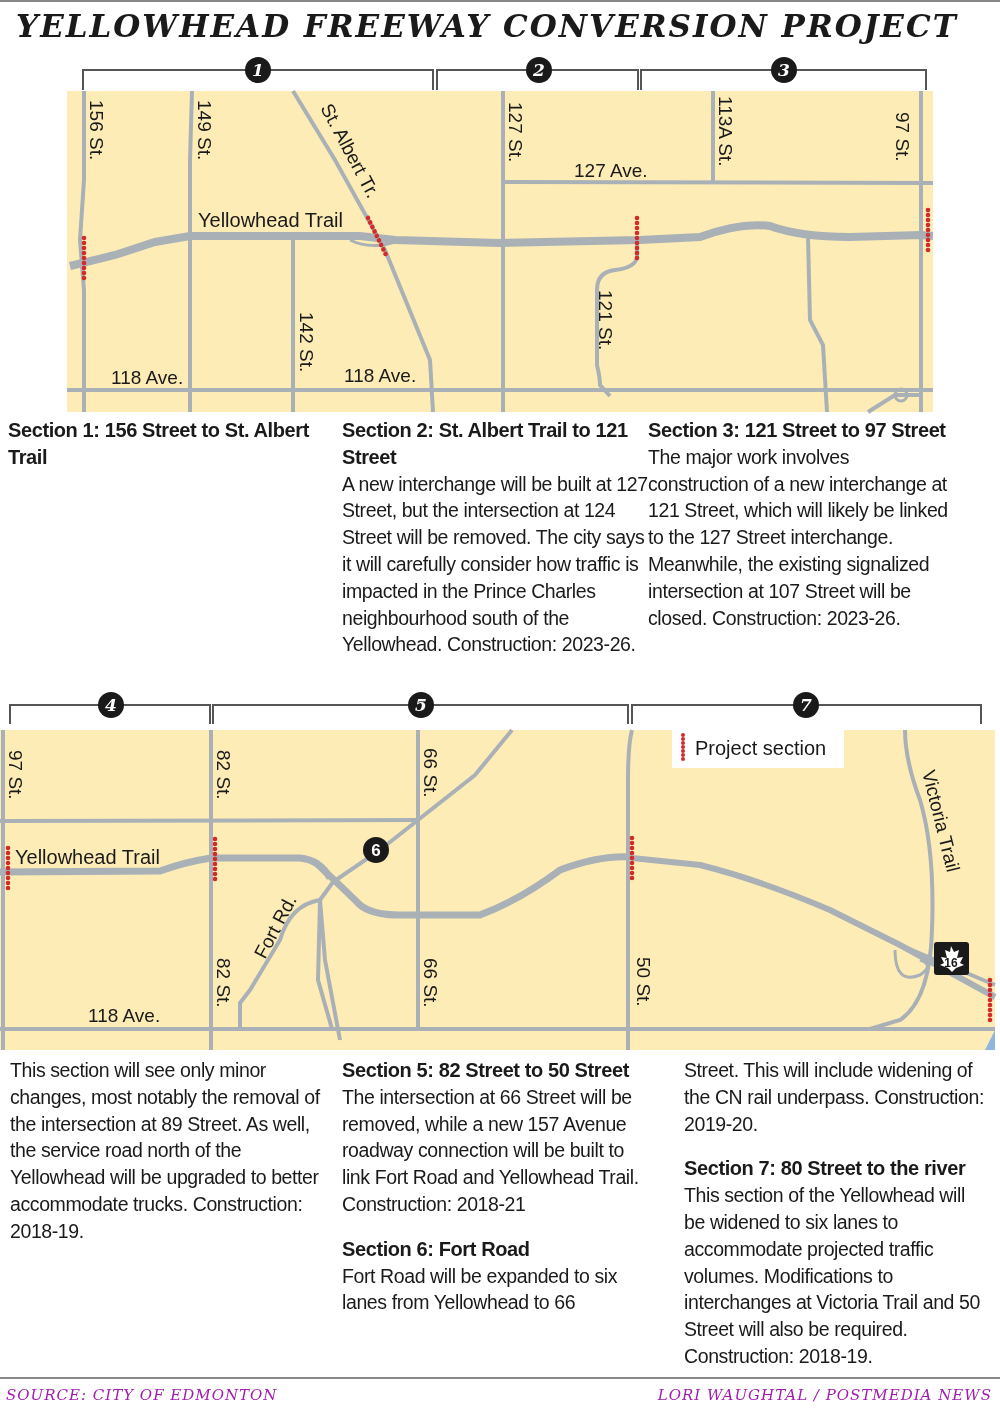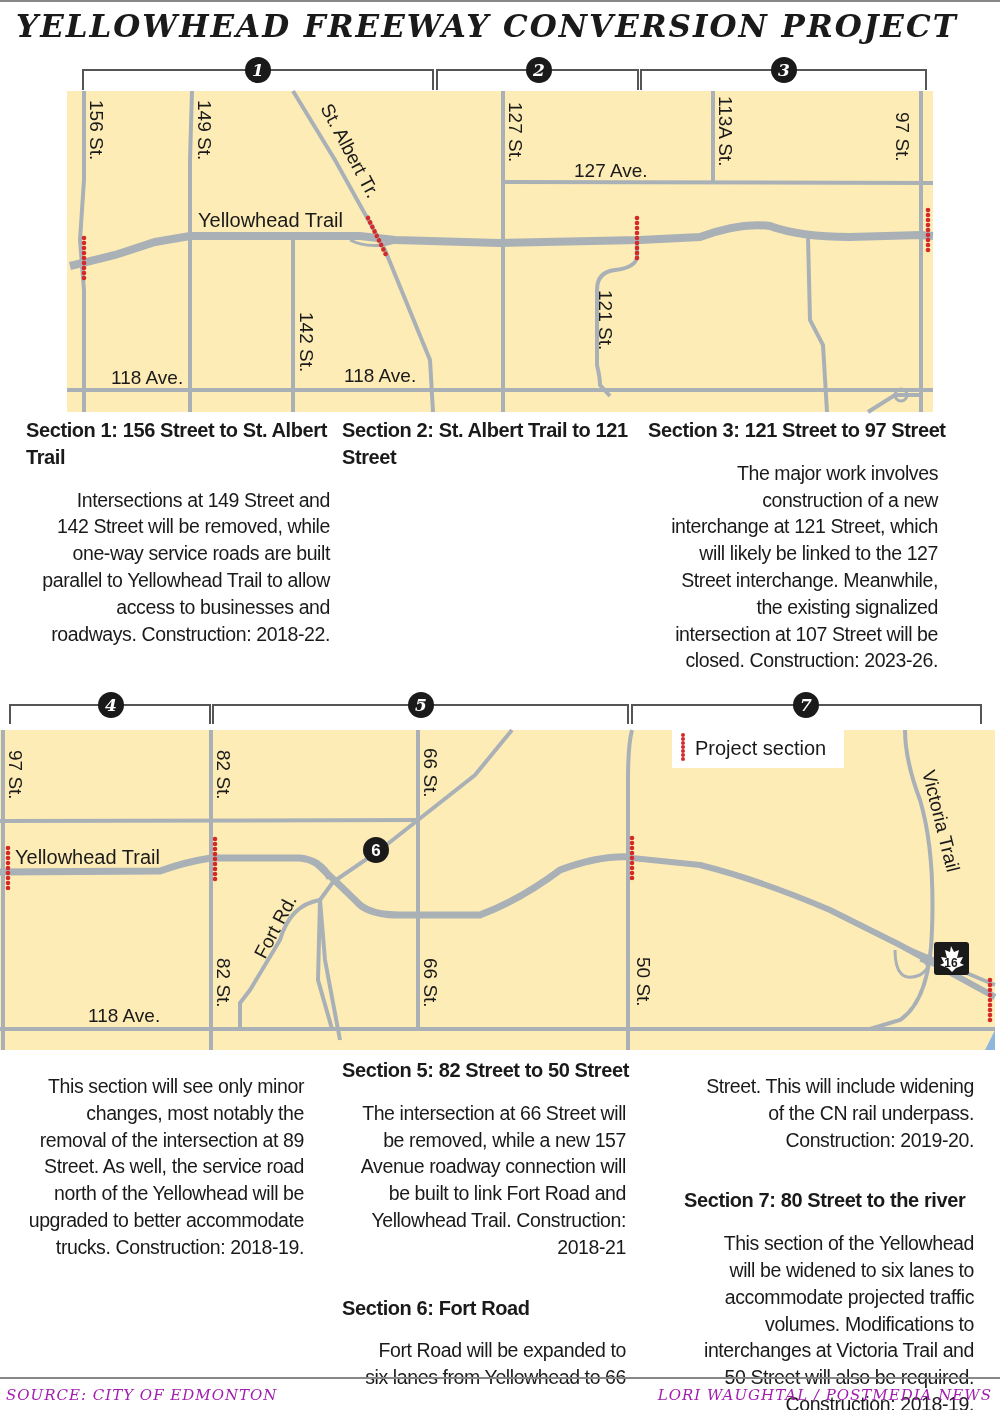--- a/index.html
+++ b/index.html
@@ -5,21 +5,21 @@
   html, body { margin:0; padding:0; background:#ffffff; }
   body { width:1000px; height:1410px; position:relative; overflow:hidden; font-family:"Liberation Sans", sans-serif; color:#1a1a1a; }
   .title { position:absolute; left:16px; top:8px; font-family:"DejaVu Serif", serif; font-weight:bold; font-style:italic; font-size:31px; letter-spacing:2px; color:#1a1a1a; }
   .topline { position:absolute; left:0; top:0; width:1000px; height:2px; background:#888; }
   svg.map { position:absolute; }
   .maplabel { font-family:"Liberation Sans", sans-serif; font-size:19px; fill:#1a1a1a; }
   .maplabel-b { font-family:"Liberation Sans", sans-serif; font-size:20px; fill:#1a1a1a; }
   .badge-text { font-family:"DejaVu Serif", serif; font-weight:bold; font-style:italic; font-size:17px; fill:#ffffff; }
   .col { position:absolute; width:320px; font-family:"Liberation Sans", sans-serif; font-size:19.5px; line-height:26.8px; color:#1a1a1a; letter-spacing:-0.4px; }
   .col h3 { margin:0; font-size:20px; font-weight:bold; line-height:26.8px; letter-spacing:-0.4px; }
-  .col p { margin:16px;text-align:right; }
+  .col p { margin:0; }
   .col .gap { height:18px; }
   .footline { position:absolute; left:0; top:1377px; width:1000px; height:2px; background:#888; }
   .foot { position:absolute; top:1386px; font-family:"DejaVu Serif", serif; font-style:italic; font-size:15px; letter-spacing:1px; color:#a21caf; }
 </style>
 </head>
 <body>
 
 <div class="topline"></div>
 <div class="title">YELLOWHEAD FREEWAY CONVERSION PROJECT</div>
 
@@ -93,26 +93,26 @@
   <text class="maplabel" transform="translate(719,96) rotate(90)">113A St.</text>
   <text class="maplabel" transform="translate(896,112) rotate(90)">97 St.</text>
   <text class="maplabel" x="574" y="177">127 Ave.</text>
   <text class="maplabel-b" x="198" y="227">Yellowhead Trail</text>
   <text class="maplabel" transform="translate(300,312) rotate(90)">142 St.</text>
   <text class="maplabel" transform="translate(599,290) rotate(90)">121 St.</text>
   <text class="maplabel" x="111" y="384">118 Ave.</text>
   <text class="maplabel" x="344" y="382">118 Ave.</text>
 </svg>
 
-<div class="col" style="left:26px;top:417px">
+<div class="col" style="left:8px;top:417px">
   <h3>Section 1: 156 Street to St. Albert Trail</h3>
-  <p>Intersections at 149 Street and 142 Street will be removed, while one-way service roads are built parallel to Yellowhead Trail to allow access to businesses and roadways. Construction: 2018-22.</p>
 </div>
 <div class="col" style="left:342px;top:417px;width:310px">
   <h3>Section 2: St. Albert Trail to 121 Street</h3>
+  <p>A new interchange will be built at 127 Street, but the intersection at 124 Street will be removed. The city says it will carefully consider how traffic is impacted in the Prince Charles neighbourhood south of the Yellowhead. Construction: 2023-26.</p>
 </div>
 <div class="col" style="left:648px;top:417px;width:306px">
   <h3>Section 3: 121 Street to 97 Street</h3>
   <p>The major work involves construction of a new interchange at 121 Street, which will likely be linked to the 127 Street interchange. Meanwhile, the existing signalized intersection at 107 Street will be closed. Construction: 2023-26.</p>
 </div>
 
 <svg class="map" style="left:0;top:690px" width="1000" height="365" viewBox="0 690 1000 365">
   <defs>
     <g id="redDots2">
       <circle cx="0" cy="0" r="2.3"></circle>

